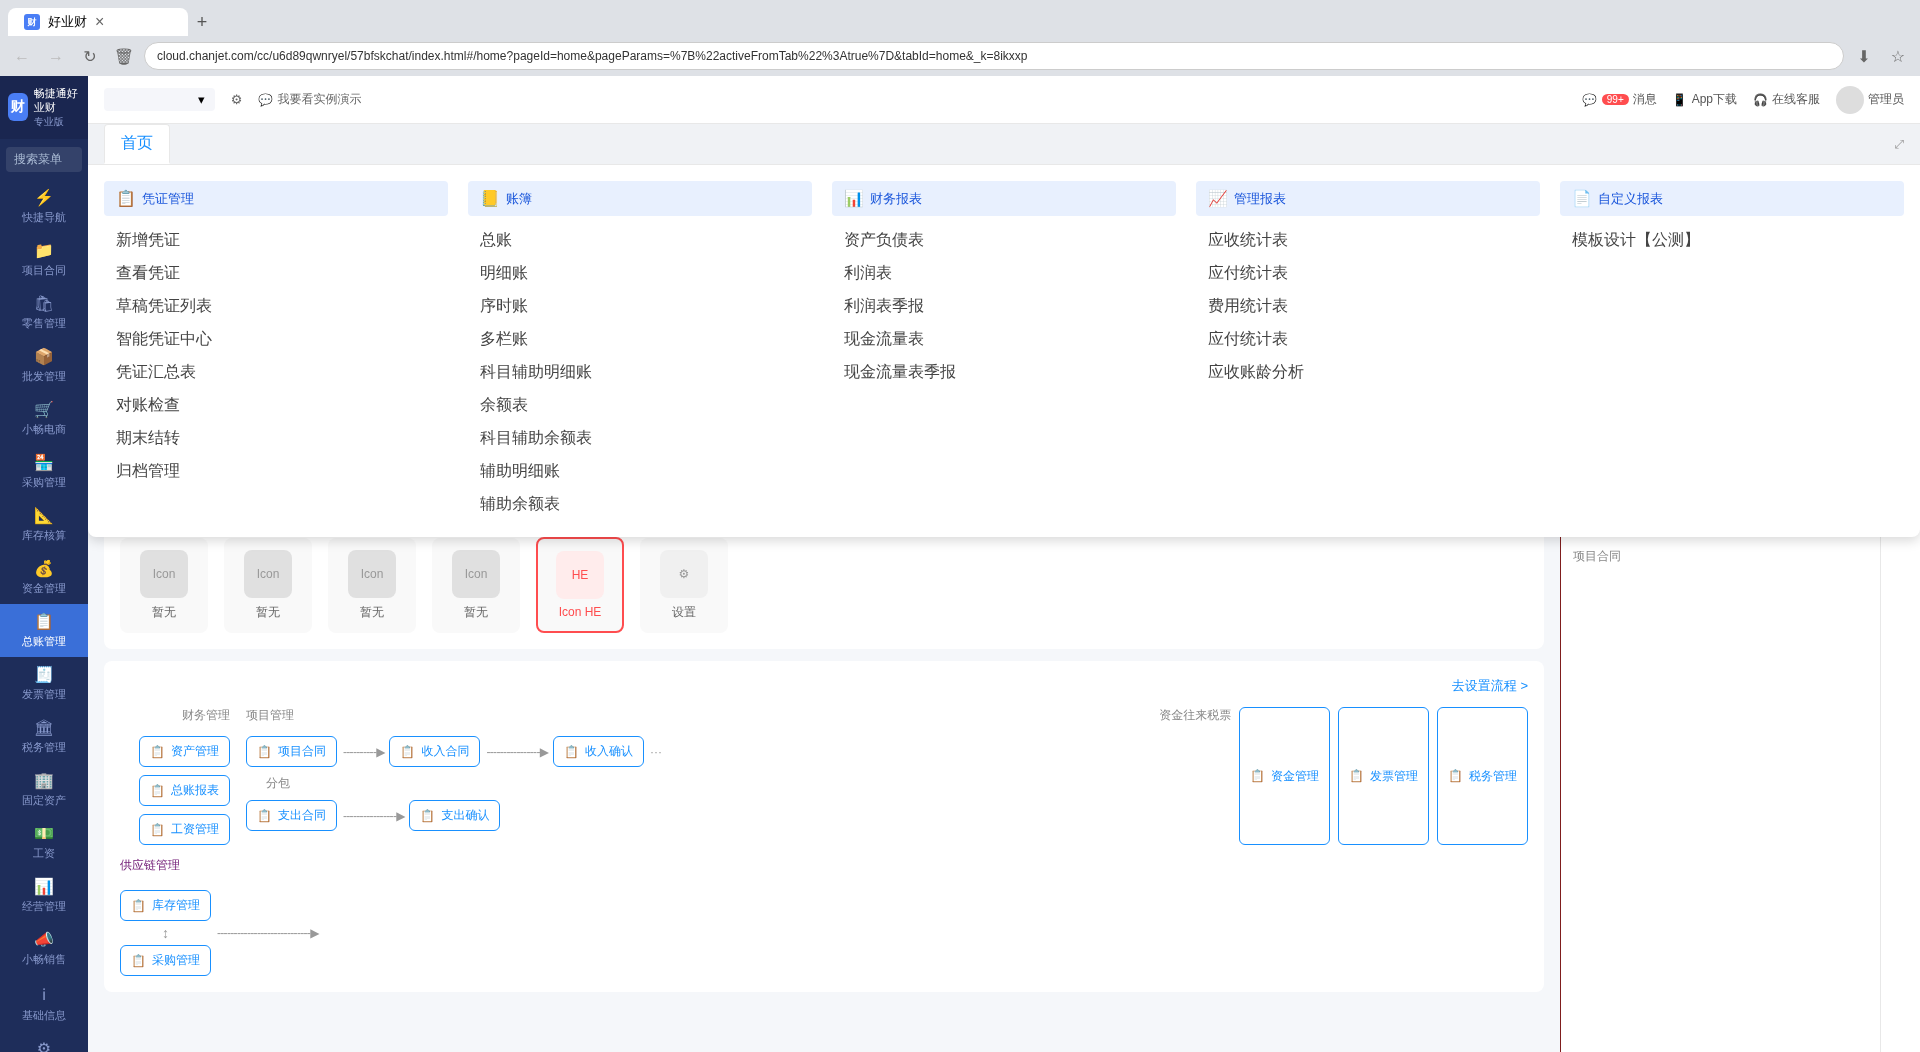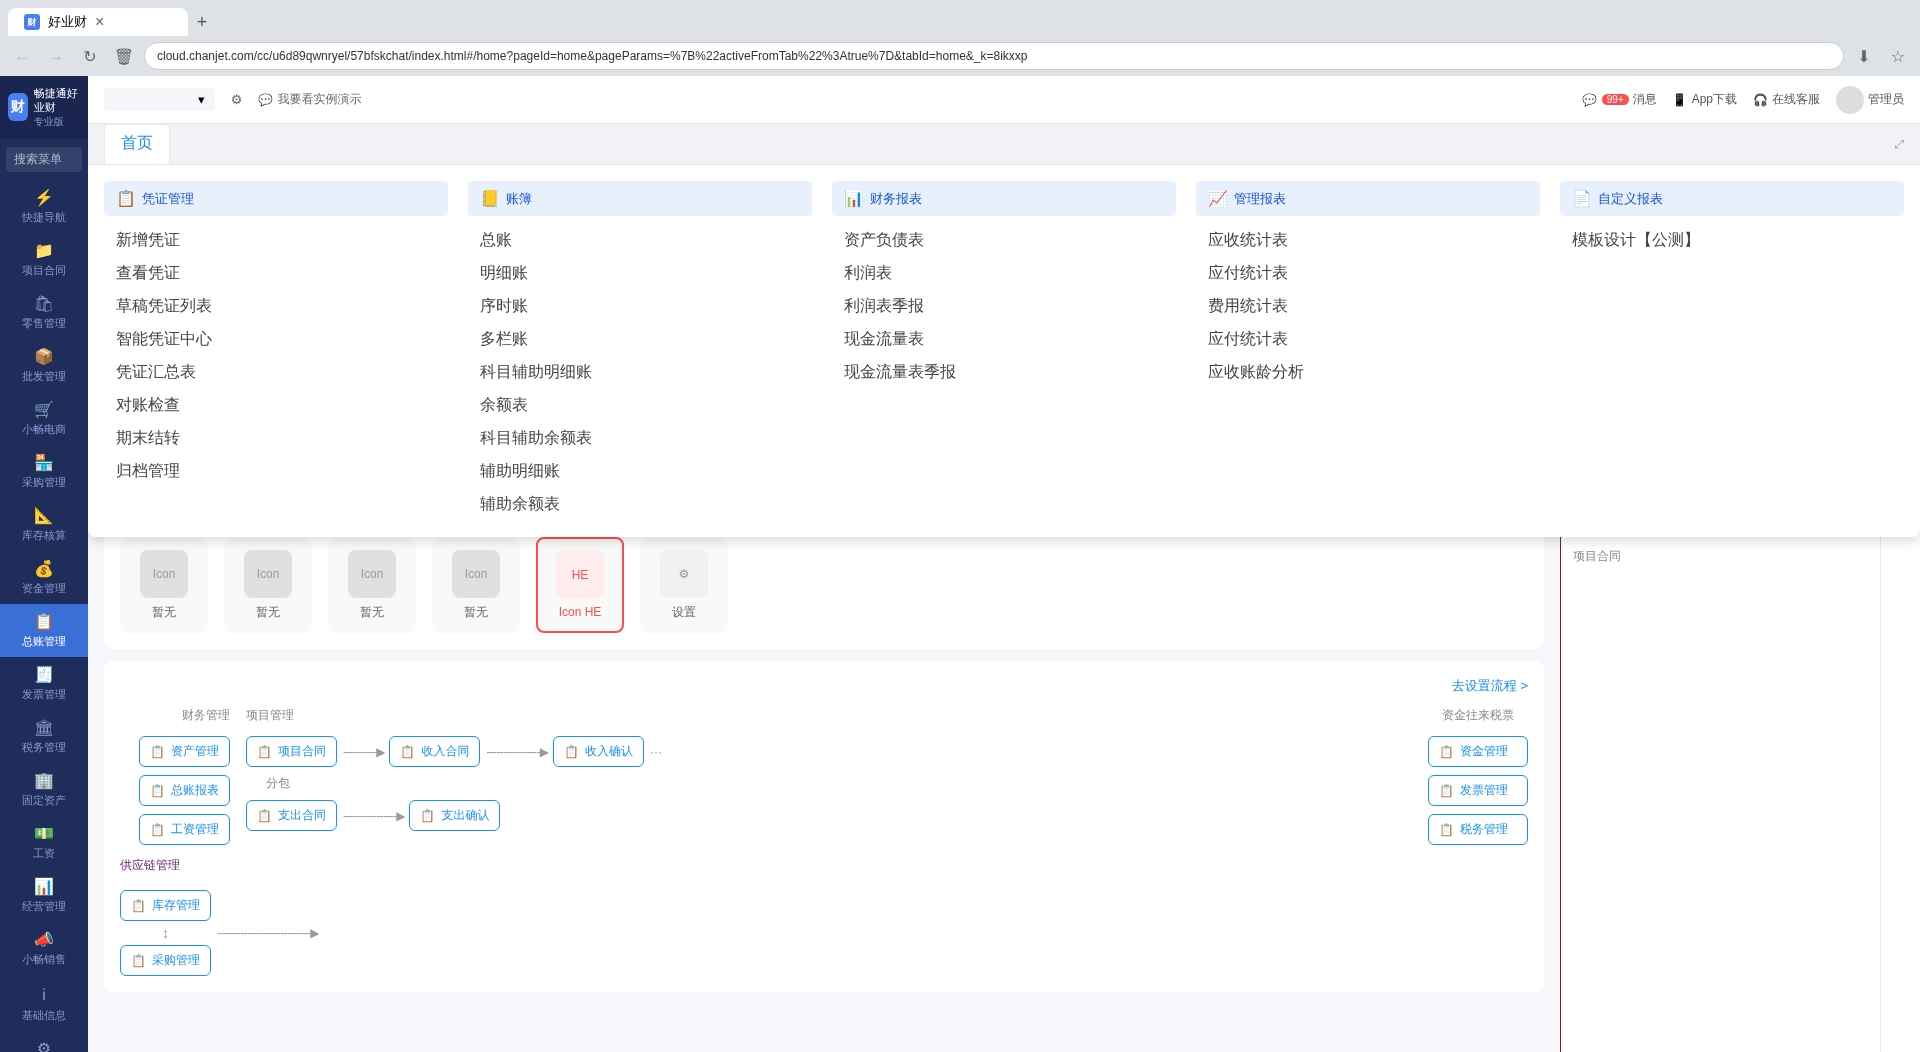--- a/index.html
+++ b/index.html
@@ -469,21 +469,21 @@
                   <span>支出合同</span>
                 </div>
                 <span class="wf-dotted-arrow">- - - - - - - - - - - - - - - - ▶</span>
                 <div class="wf-box">
                   <span>📋</span>
                   <span>支出确认</span>
                 </div>
               </div>
             </div>
 
-            <div style="display: flex; flex-direction: column; gap: 8px; min-width: 100px;">
+            <div style="display: flex; gap: 8px; min-width: 100px;">
               <div style="font-size: 12px; color: #888; text-align: center; margin-bottom: 4px;">资金往来税票</div>
               <div class="wf-box">
                 <span>📋</span>
                 <span>资金管理</span>
               </div>
               <div class="wf-box">
                 <span>📋</span>
                 <span>发票管理</span>
               </div>
               <div class="wf-box">

